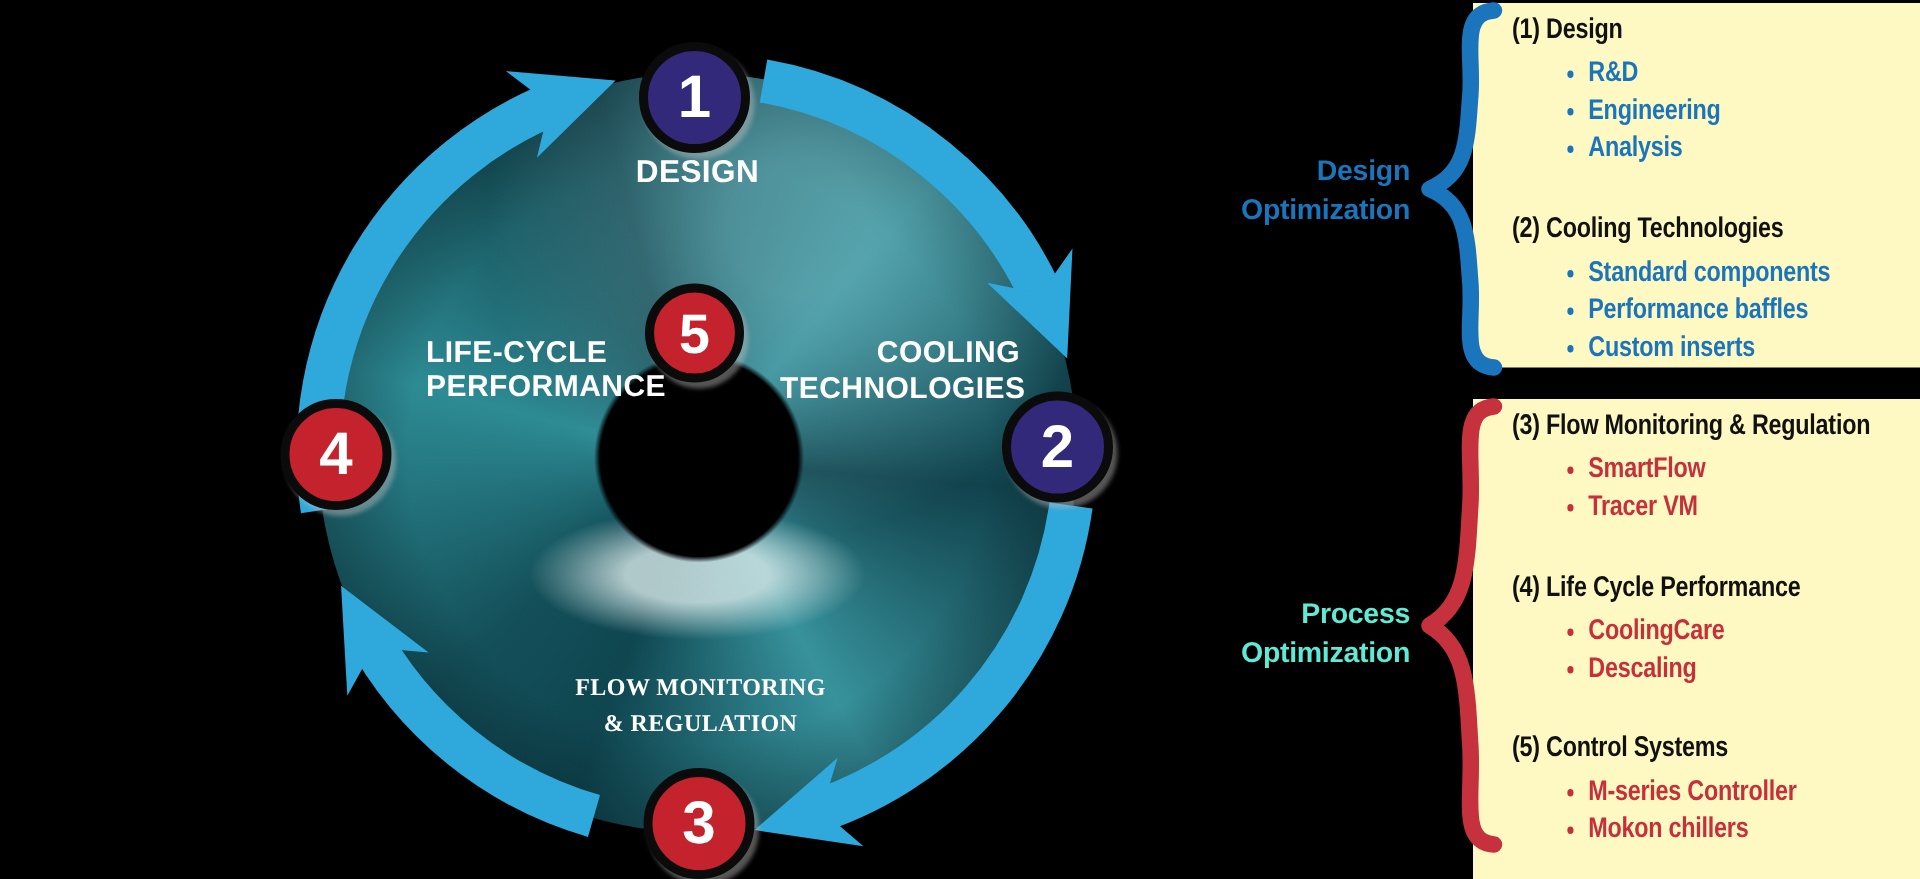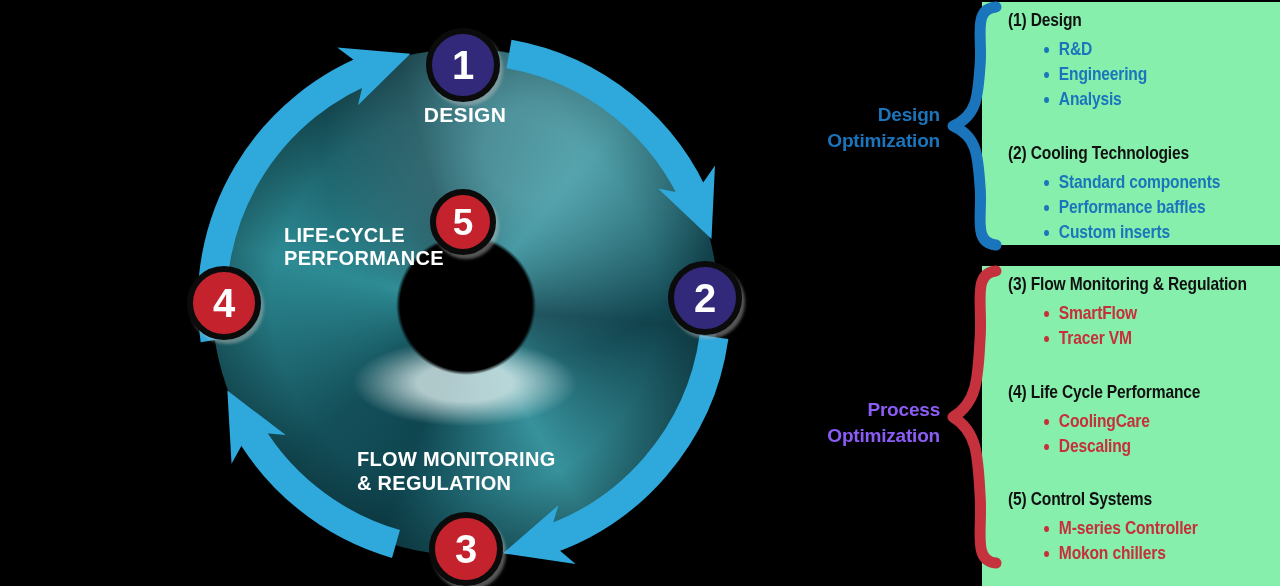--- a/index.html
+++ b/index.html
@@ -35,28 +35,28 @@
   .badge-blue{background:#33297b;}
   .badge-red{background:#c4232e;}
   
   .stage-label{
     position:absolute;color:#fff;font-weight:700;white-space:pre-line;
     letter-spacing:.3px;
   }
   #label-design{left:390px;top:103px;width:150px;text-align:center;font-size:21px;}
   #label-cooling{left:520px;top:223px;width:160px;text-align:right;font-size:20px;line-height:24px;}
   #label-lifecycle{left:244px;top:224px;width:180px;text-align:left;font-size:20px;line-height:23px;margin-left:40px;}
-  #label-flow{left:357px;top:447px;width:220px;font-size:20px;line-height:24px;}
+  #label-flow{left:357px;top:447px;width:220px;text-align:center;font-size:16px;line-height:24px;font-family:Liberation Serif, serif;}
   
   .side-note{position:absolute;width:150px;left:790px;text-align:right;font-weight:700;
              font-size:19px;line-height:26px;white-space:pre-line;letter-spacing:-.2px;}
   #note-design{top:102px;color:#1b75bc;}
-  #note-process{top:397px;color:#8b5cf6;}
+  #note-process{top:397px;color:#5eead4;}
   
-  .panel{position:absolute;left:982px;width:298px;background:#86efac;overflow:hidden;
+  .panel{position:absolute;left:982px;width:298px;background:#fef9c3;overflow:hidden;
          box-sizing:border-box;padding:6px 0 0 26px;}
   #panel-design{top:2px;height:243px;}
   #panel-process{top:266px;height:384px;}
   .panel-inner{transform:scaleX(.82);transform-origin:0 0;width:122%;}
   .group-heading{color:#111;font-weight:700;font-size:19px;line-height:24px;letter-spacing:-.2px;}
   .panel ul{margin:4px 0 0;padding-left:62px;list-style:disc;}
   .panel li{font-weight:700;font-size:19px;line-height:25px;letter-spacing:-.2px;}
   .items-blue li{color:#1b75bc;}
   .items-red li{color:#c5303a;}
   .g2{margin-top:30px;}
@@ -142,20 +142,22 @@
     <span>3</span>
   </div>
   <div class="badge badge-lg badge-red" style="left:187px;top:266px;">
     <span>4</span>
   </div>
   <div class="badge badge-sm badge-red" style="left:430px;top:189px;">
     <span>5</span>
   </div>
 
   <div class="stage-label" id="label-design">DESIGN</div>
+  <div class="stage-label" id="label-cooling">COOLING
+TECHNOLOGIES</div>
   <div class="stage-label" id="label-flow">FLOW MONITORING
 &amp; REGULATION</div>
   <div class="stage-label" id="label-lifecycle">LIFE-CYCLE
 PERFORMANCE</div>
 
   <div class="side-note" id="note-design">Design
 Optimization</div>
   <div class="side-note" id="note-process">Process
 Optimization</div>
 

